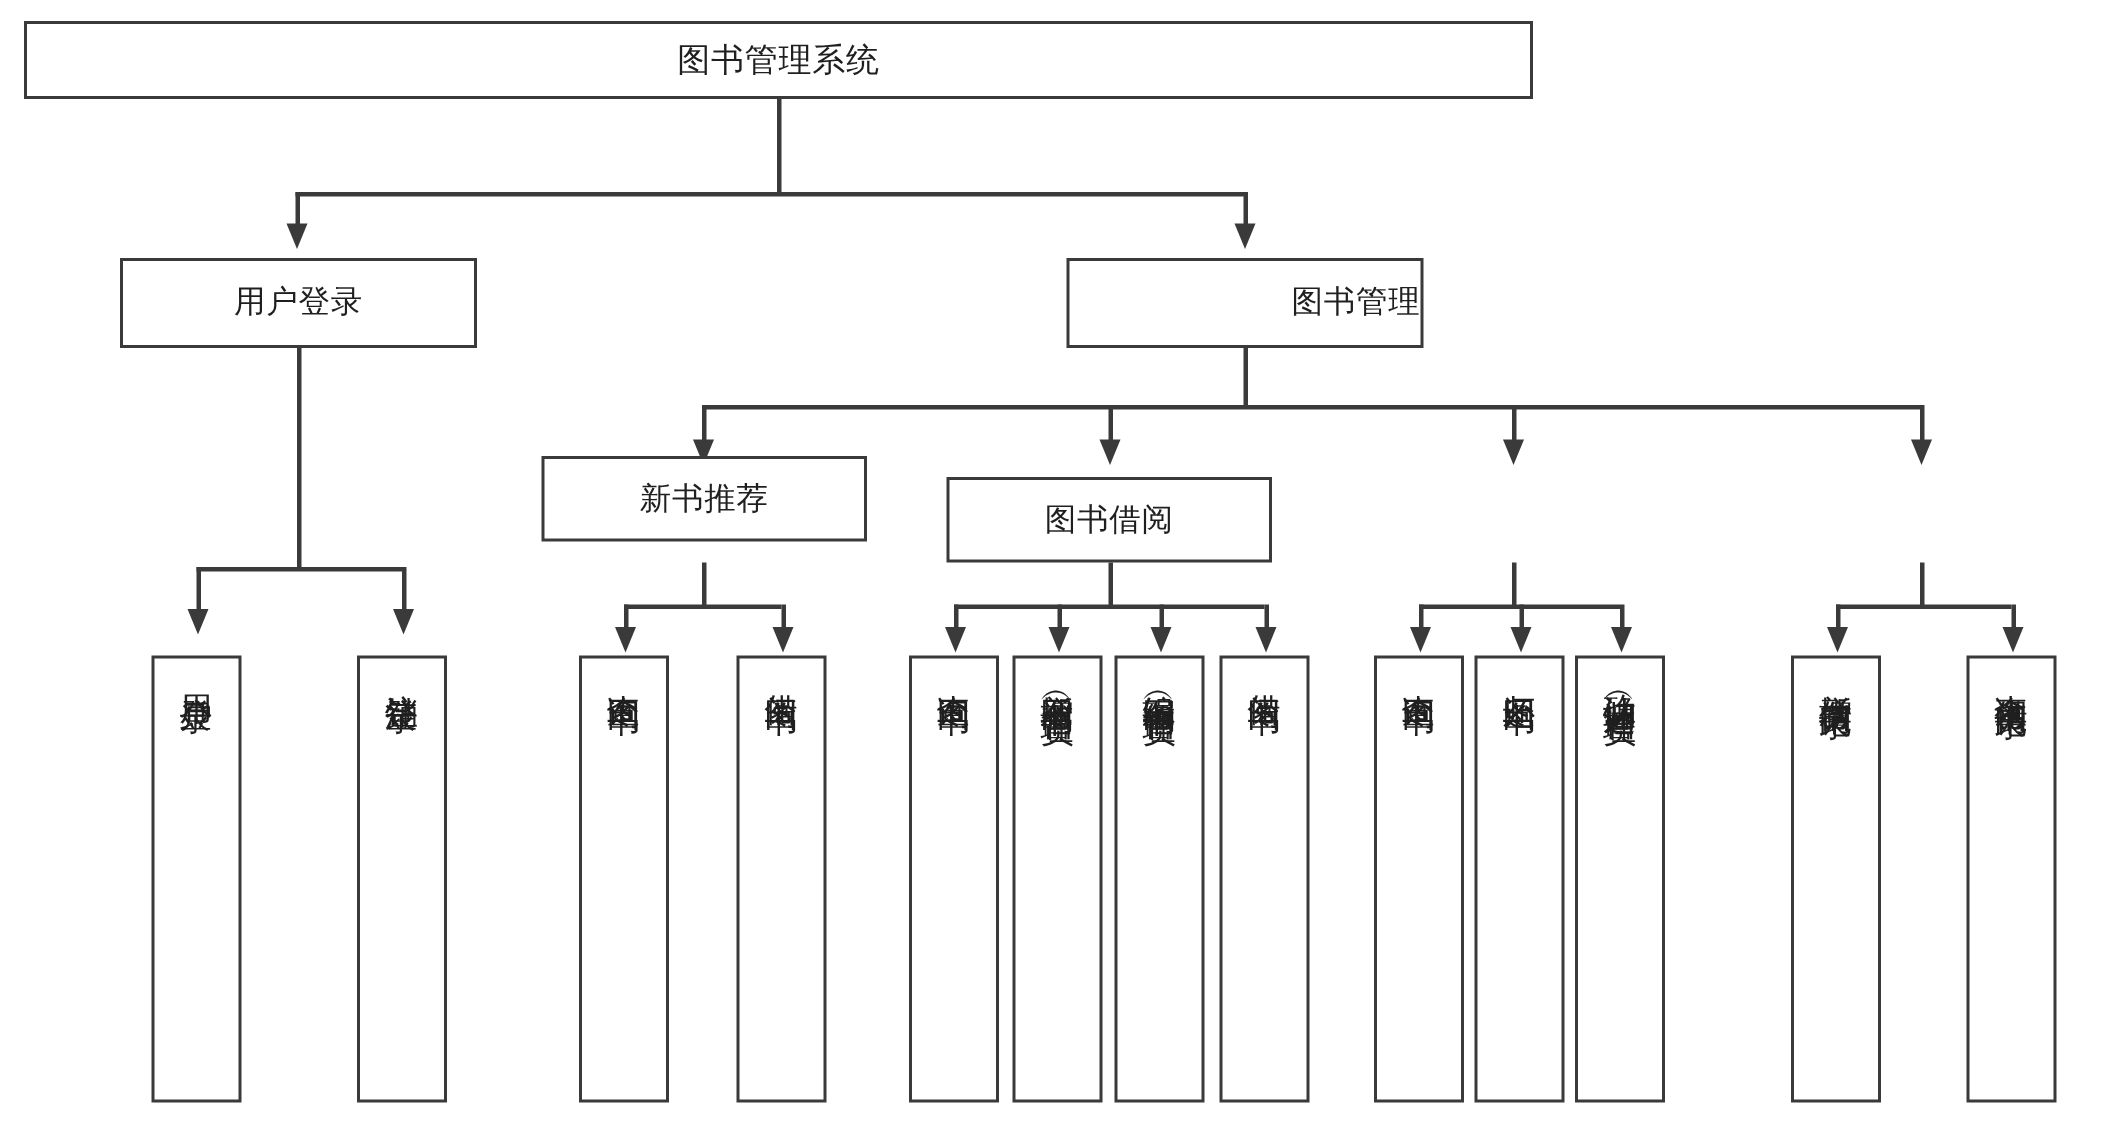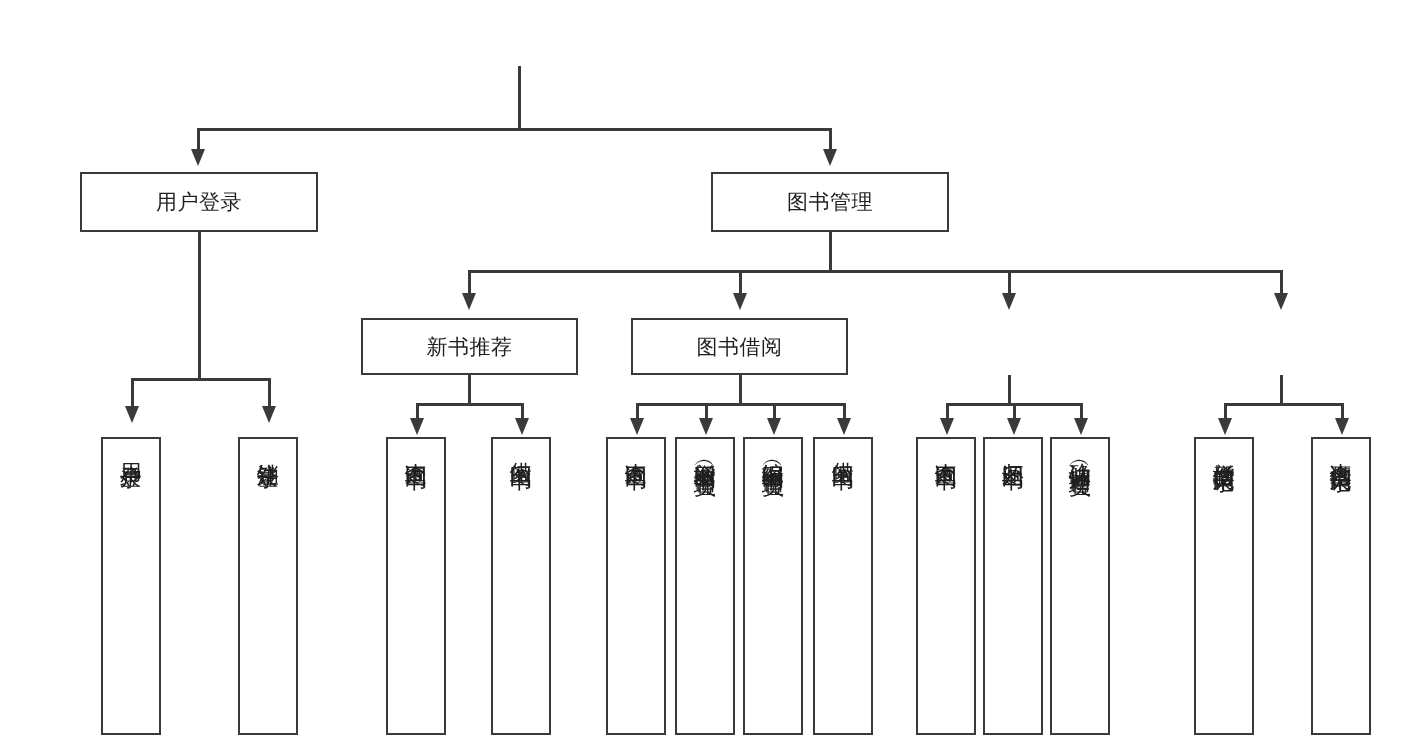--- a/index.html
+++ b/index.html
@@ -71,33 +71,36 @@
     white-space:nowrap;
     letter-spacing:0.5px;
     pointer-events:none;
   }
 </style>
 </head>
 <body>
 
 <div id="canvas">
 
+  <div class="node root" style="left:16px;top:14px;width:1006px;height:52px;">
+    <span class="lbl">图书管理系统</span>
+  </div>
 
   <div class="vline" style="left:518px;top:66px;height:64px;"></div>
   <div class="hline" style="left:197px;top:128px;width:634px;"></div>
   <div class="vline" style="left:197px;top:128px;height:22px;"></div>
   <div class="arrow" style="left:191px;top:149px;"></div>
   <div class="vline" style="left:829px;top:128px;height:22px;"></div>
   <div class="arrow" style="left:823px;top:149px;"></div>
 
   <div class="node lvl2" style="left:80px;top:172px;width:238px;height:60px;">
     <span class="lbl">用户登录</span>
   </div>
 
-  <div class="node lvl2" style="left:711px;top:172px;width:238px;height:60px;">
+  <div class="node lvl2" style="left:711px;top:172px;width:238px;height:60px;justify-content:flex-end;">
     <span class="lbl">图书管理</span>
   </div>
 
   <div class="vline" style="left:198px;top:232px;height:148px;"></div>
   <div class="hline" style="left:131px;top:378px;width:137px;"></div>
   <div class="vline" style="left:131px;top:378px;height:29px;"></div>
   <div class="arrow" style="left:125px;top:406px;"></div>
   <div class="vline" style="left:268px;top:378px;height:29px;"></div>
   <div class="arrow" style="left:262px;top:406px;"></div>
 
@@ -105,21 +108,21 @@
   <div class="hline" style="left:468px;top:270px;width:812px;"></div>
   <div class="vline" style="left:468px;top:270px;height:24px;"></div>
   <div class="arrow" style="left:462px;top:293px;"></div>
   <div class="vline" style="left:739px;top:270px;height:24px;"></div>
   <div class="arrow" style="left:733px;top:293px;"></div>
   <div class="vline" style="left:1008px;top:270px;height:24px;"></div>
   <div class="arrow" style="left:1002px;top:293px;"></div>
   <div class="vline" style="left:1280px;top:270px;height:24px;"></div>
   <div class="arrow" style="left:1274px;top:293px;"></div>
 
-  <div class="node lvl3" style="left:361px;top:318px;width:217px;height:57px;">
+  <div class="node lvl3" style="left:361px;top:304px;width:217px;height:57px;">
     <span class="lbl">新书推荐</span>
   </div>
   <div class="node lvl3" style="left:631px;top:318px;width:217px;height:57px;">
     <span class="lbl">图书借阅</span>
   </div>
 
   <div class="vline" style="left:468px;top:375px;height:30px;"></div>
   <div class="hline" style="left:416px;top:403px;width:105px;"></div>
   <div class="vline" style="left:416px;top:403px;height:16px;"></div>
   <div class="arrow" style="left:410px;top:418px;"></div>

